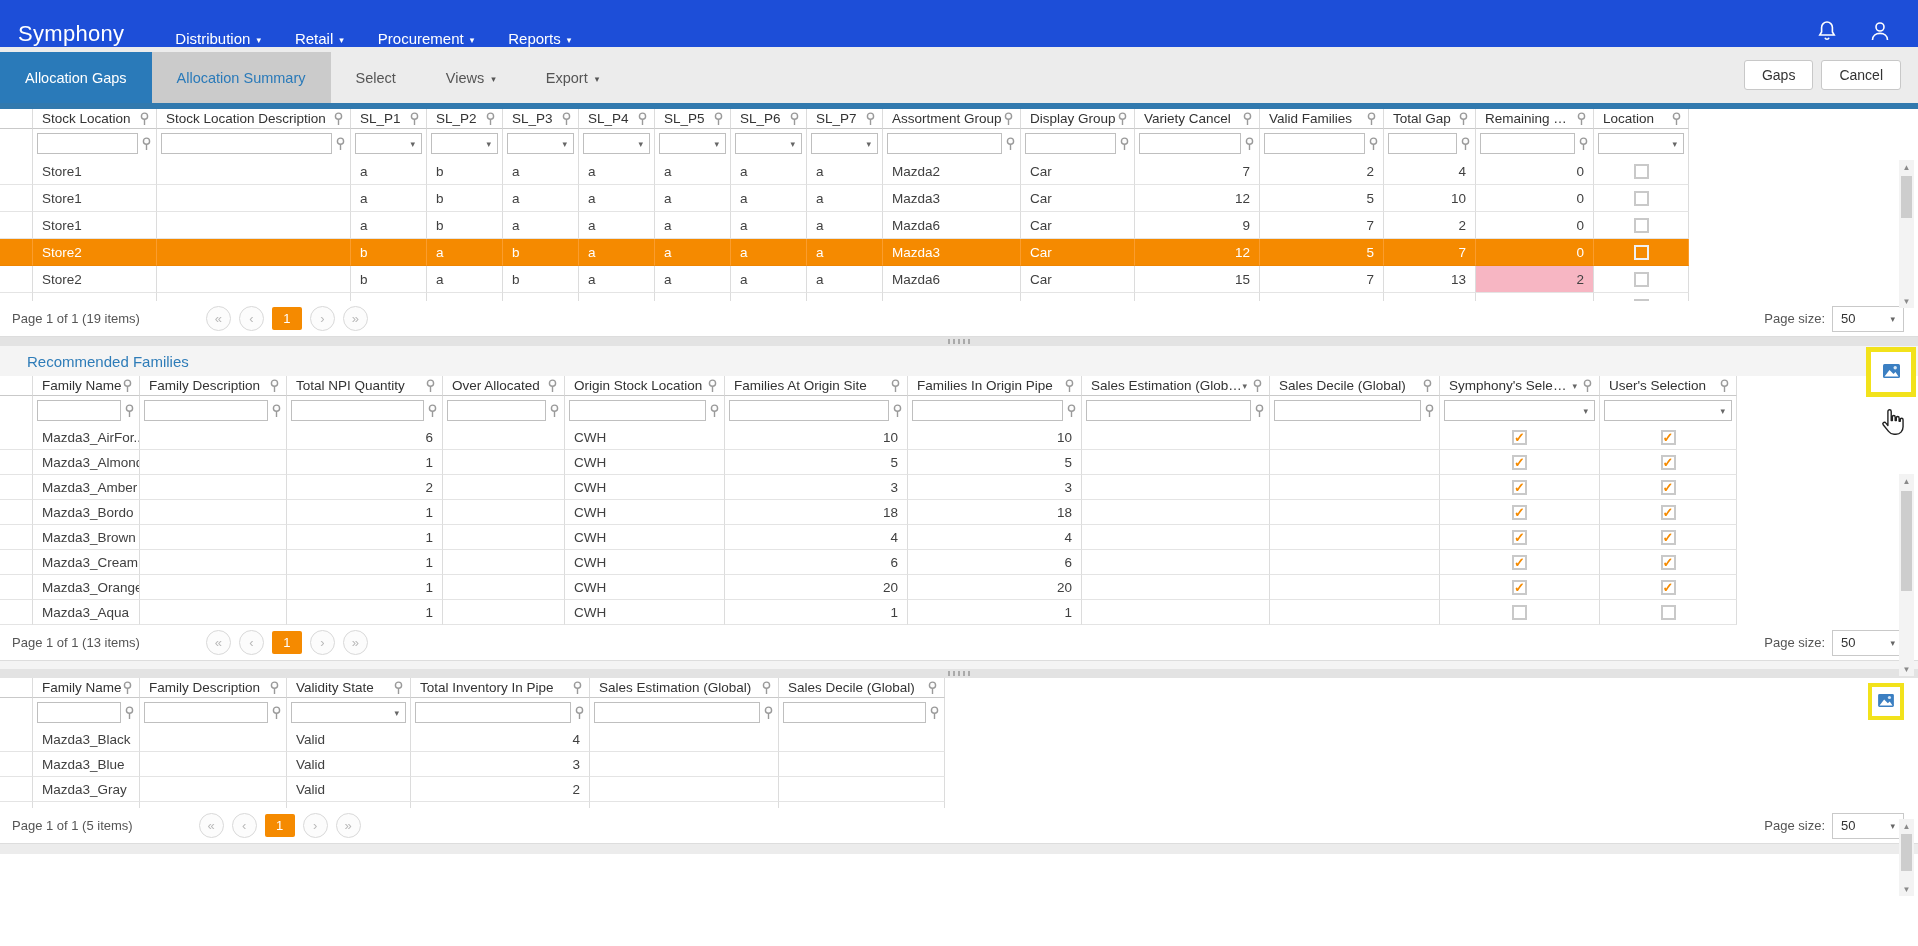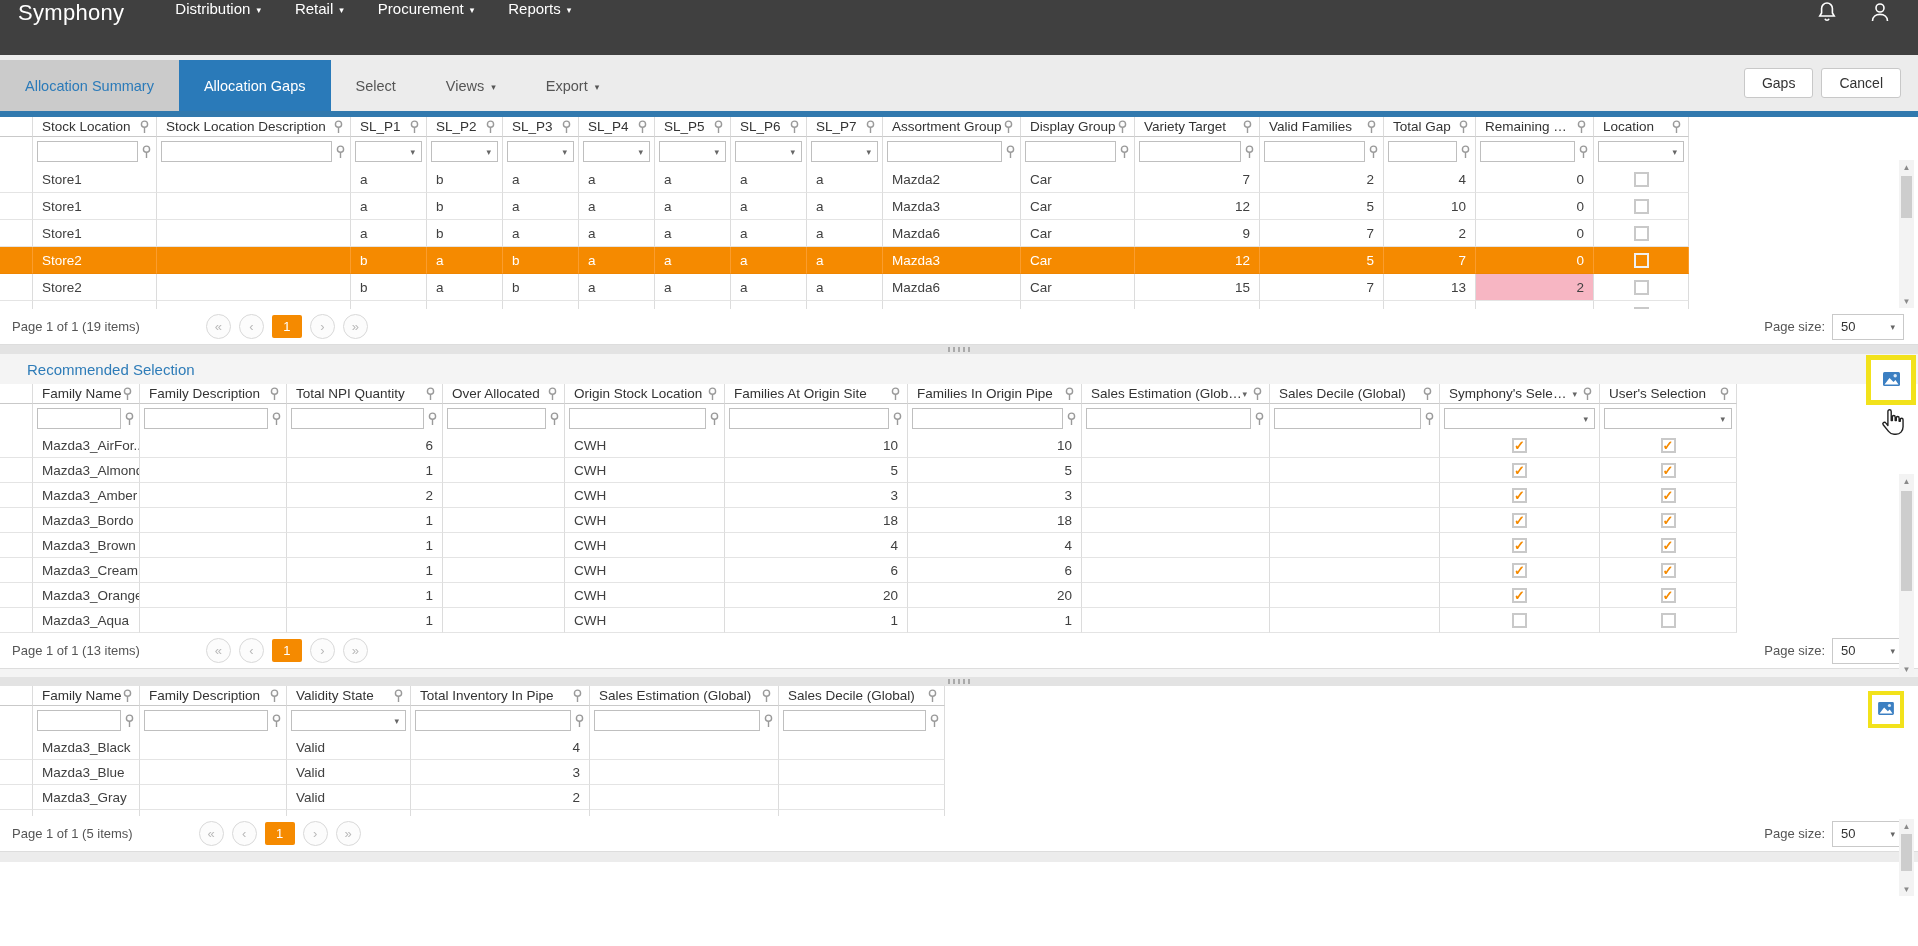--- a/index.html
+++ b/index.html
@@ -1,21 +1,21 @@
 <!DOCTYPE html>
 <html><head>
 <meta charset="utf-8">
 <style>
   *{margin:0;padding:0;box-sizing:border-box}
   html,body{width:1918px;height:946px;overflow:hidden}
   body{font-family:"Liberation Sans",sans-serif;background:#fff}
   .app{position:relative;width:1918px;height:946px;overflow:hidden}
 
   
-  .navbar{height:55px;background:#404040;display:flex;align-items:flex-start;color:#fff}
+  .navbar{height:47px;background:#1d4ed8;display:flex;align-items:flex-end;color:#fff}
   .brand{font-size:22px;margin:0 34px 0 18px;letter-spacing:.3px}
   .nav-item{font-size:15px;padding:0 17px;display:flex;align-items:center;gap:6px;cursor:default}
   .nav-caret{font-size:9px;margin-top:2px}
   .nav-right{margin-left:auto;display:flex;align-items:center;gap:30px;margin-right:26px}
 
   
   .toolbar{height:56px;background:#ececec;display:flex;align-items:flex-end;position:relative}
   .tab{height:51px;display:flex;align-items:center;padding:0 25px;font-size:14.5px;color:#555;gap:7px}
   .tab.active{background:#2a7ab9;color:#fff}
   .tab.gray{background:#cbcbcb;color:#2a7ab9}
@@ -104,25 +104,25 @@
             <path d="M9 18.8 a2.1 2.1 0 0 0 4 0"></path>
           </svg></span>
       <span><svg width="24" height="24" viewBox="0 0 24 24" fill="none" stroke="#fff" stroke-width="1.6">
             <circle cx="12" cy="8" r="4"></circle>
             <path d="M4.5 21 c0-4.2 3.3-6.6 7.5-6.6 s7.5 2.4 7.5 6.6"></path>
           </svg></span>
     </span>
   </div>
 
   <div class="toolbar">
+    <div class="tab active">
+        <span>Allocation Gaps</span>
+      </div>
     <div class="tab gray">
         <span>Allocation Summary</span>
-      </div>
-    <div class="tab active">
-        <span>Allocation Gaps</span>
       </div>
     <div class="tab">
         <span>Select</span>
       </div>
     <div class="tab">
         <span>Views</span>
         <span class="nav-caret">▾</span>
       </div>
     <div class="tab">
         <span>Export</span>
@@ -232,21 +232,21 @@
         <div class="g-cell" style="width:114px">
           <span class="h-label">Display Group</span>
           <span class="pin">
             <svg width="11" height="14" viewBox="0 0 11 14">
               <circle cx="5.5" cy="4.2" r="3.1" fill="#fdfdfd" stroke="#9a9a9a" stroke-width="1.4"></circle>
               <line x1="5.5" y1="7.4" x2="5.5" y2="13" stroke="#9a9a9a" stroke-width="1.4"></line>
             </svg>
           </span>
         </div>
         <div class="g-cell" style="width:125px">
-          <span class="h-label">Variety Target</span>
+          <span class="h-label">Variety Cancel</span>
           <span class="pin">
             <svg width="11" height="14" viewBox="0 0 11 14">
               <circle cx="5.5" cy="4.2" r="3.1" fill="#fdfdfd" stroke="#9a9a9a" stroke-width="1.4"></circle>
               <line x1="5.5" y1="7.4" x2="5.5" y2="13" stroke="#9a9a9a" stroke-width="1.4"></line>
             </svg>
           </span>
         </div>
         <div class="g-cell" style="width:124px">
           <span class="h-label">Valid Families</span>
           <span class="pin">
@@ -550,21 +550,21 @@
   <div class="splitter">
       <i></i>
       <i></i>
       <i></i>
       <i></i>
       <i></i>
     </div>
 
   <section class="panel">
     <div class="panel-title-row">
-      <span class="panel-title">Recommended Selection</span>
+      <span class="panel-title">Recommended Families</span>
     </div>
     <button class="img-btn" style="width:50px;height:50px;top:1px;right:2px">
       <span><svg width="17" height="14" viewBox="0 0 17 14">
             <rect x="0" y="0" width="17" height="14" rx="1.5" fill="#3b7fc2"></rect>
             <circle cx="12.2" cy="3.8" r="1.7" fill="#dbe9f6"></circle>
             <path d="M1.5 12.5 L6.5 6 L10.5 10 L12.5 8 L15.5 12.5 Z" fill="#fff"></path>
           </svg></span>
     </button>
     <div id="grid2">
         <div class="g-row g-head">

